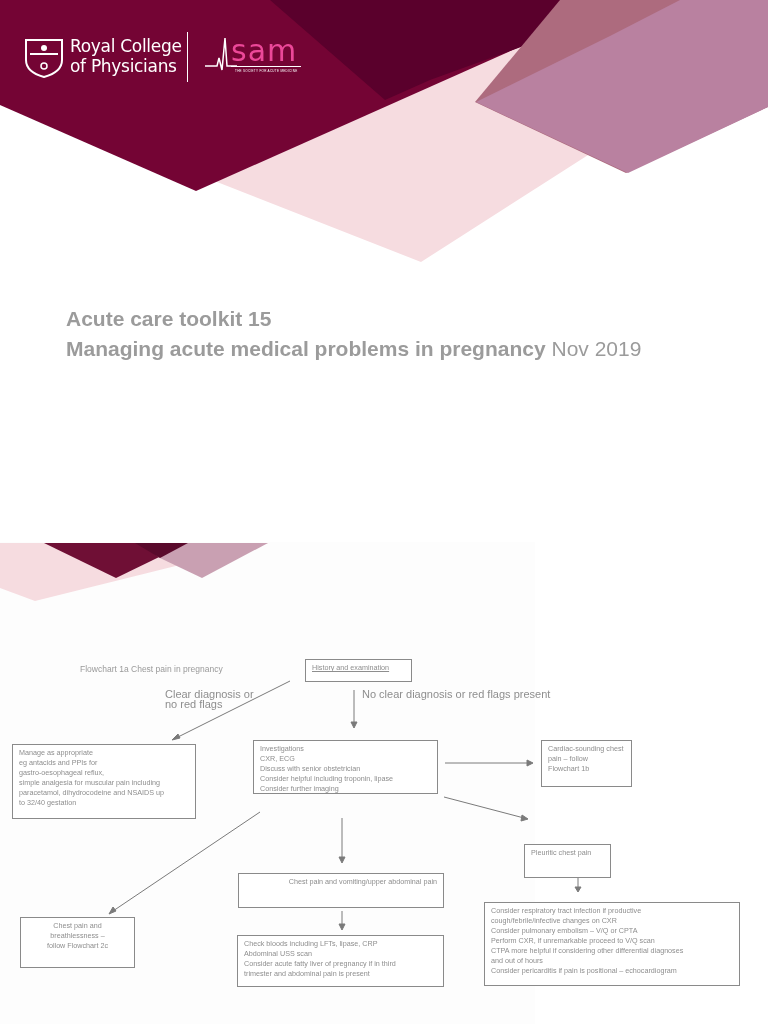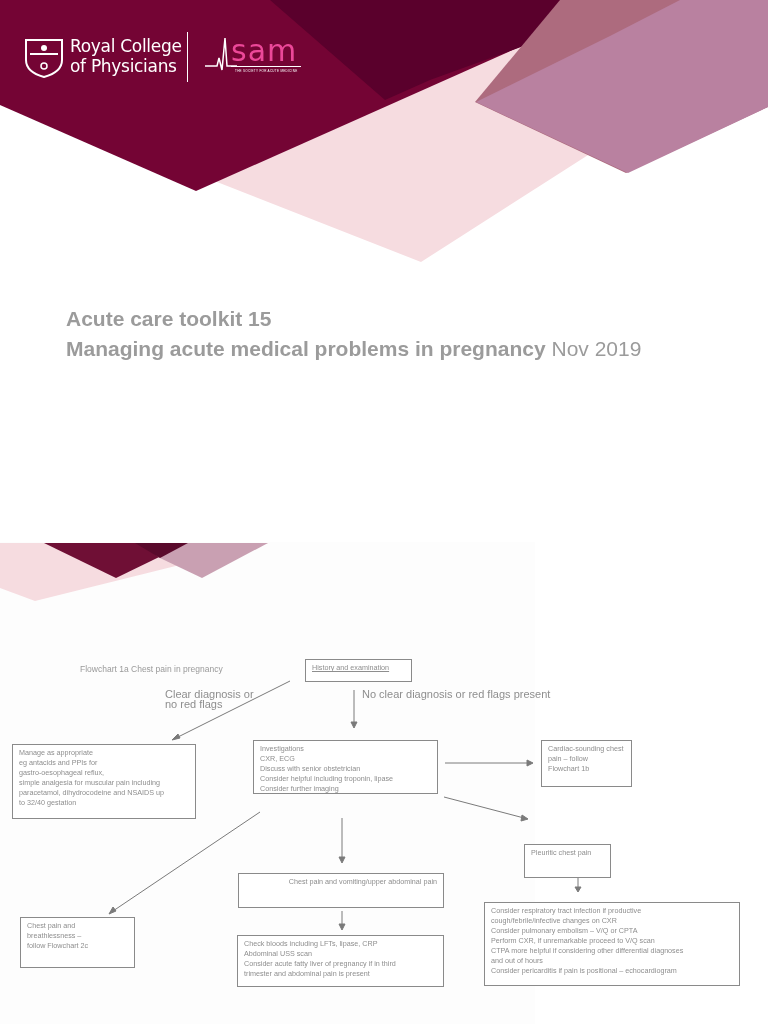--- a/index.html
+++ b/index.html
@@ -119,21 +119,21 @@
 </div>
 
 <div class="box" style="left:524px; top:828px; width:87px; height:34px;margin-top:16px;">
   <div>Pleuritic chest pain</div>
 </div>
 
 <div class="box" style="left:238px; top:873px; width:206px; height:35px;text-align:right;">
   <div>Chest pain and vomiting/upper abdominal pain</div>
 </div>
 
-<div class="box" style="left:20px; top:917px; width:115px; height:51px;">
+<div class="box" style="left:20px; top:917px; width:115px; height:51px;text-align:center;">
   <div>Chest pain and</div>
   <div>breathlessness –</div>
   <div>follow Flowchart 2c</div>
 </div>
 
 <div class="box" style="left:237px; top:935px; width:207px; height:52px;">
   <div>Check bloods including LFTs, lipase, CRP</div>
   <div>Abdominal USS scan</div>
   <div>Consider acute fatty liver of pregnancy if in third</div>
   <div>trimester and abdominal pain is present</div>

